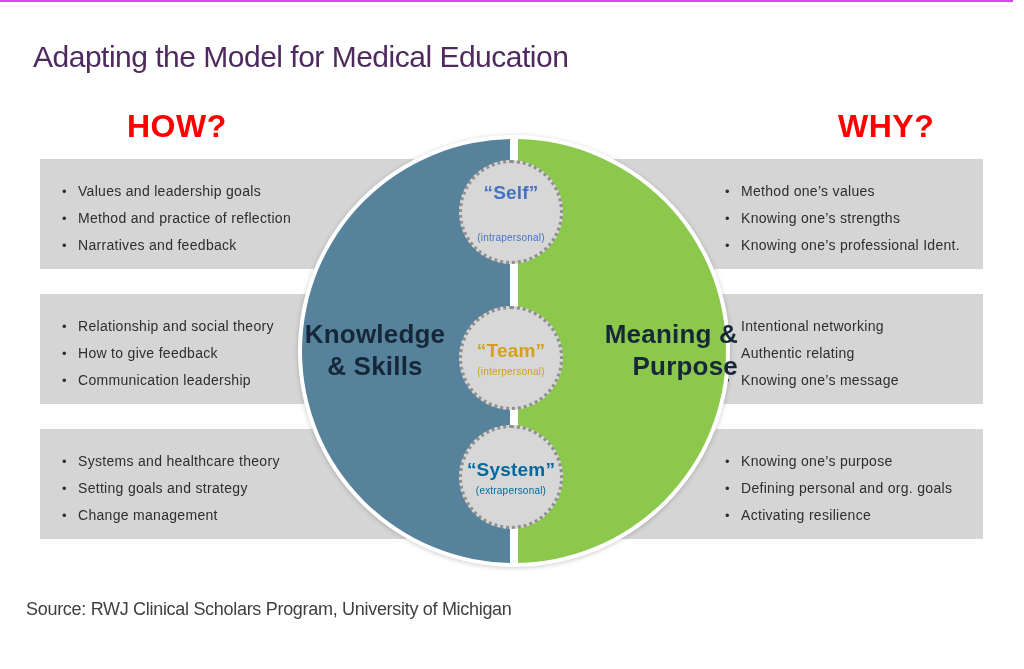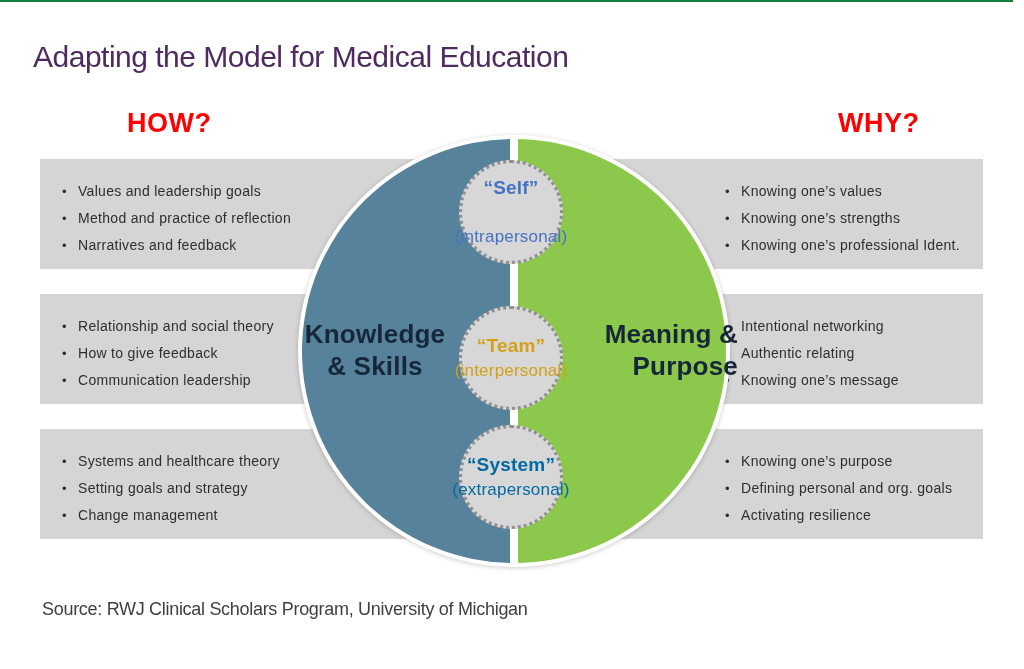--- a/index.html
+++ b/index.html
@@ -1,27 +1,27 @@
 <!DOCTYPE html>
 <html><head>
 <meta charset="utf-8">
 <style>
   * { margin:0; padding:0; box-sizing:border-box; }
   html,body { background:#fff; }
   #stage {
     position:relative; width:1013px; height:669px; background:#ffffff;
     font-family:"Liberation Sans", sans-serif; overflow:hidden;
-    border-top:2px solid #15803d;
+    border-top:2px solid #d946ef;
   }
   .page-title {
     position:absolute; left:33px; top:38px;
     font-size:30px; font-weight:500; letter-spacing:-0.5px; color:#4e2a5e;
   }
   .q-header {
-    position:absolute; top:106px; font-size:27px; font-weight:bold; color:#ff0000;
+    position:absolute; top:106px; font-size:32px; font-weight:bold; color:#ff0000;
     letter-spacing:0.5px;
   }
   #how-header { left:127px; }
   #why-header { left:838px; }
 
   .bar {
     position:absolute; left:40px; width:943px; height:110px;
     background:#d5d5d5; z-index:1;
   }
   .bar-row-1 { top:157px; }
@@ -61,27 +61,27 @@
   .node {
     position:absolute; left:459px; width:104px; height:104px;
     border-radius:50%; border:3px dotted #8f8f8f; background:#d7d7d7;
     z-index:4; display:flex; flex-direction:column; align-items:center;
     justify-content:center; text-align:center;
   }
   #node-self   { top:158px;gap:24px; }
   #node-team   { top:304px; }
   #node-system { top:423px; }
   .node .node-label { font-size:19px; font-weight:bold; letter-spacing:0.2px; }
-  .node .node-sub   { font-size:17px; margin-top:4px; letter-spacing:0.2px; }
+  .node .node-sub   { font-size:10px; margin-top:4px; letter-spacing:0.2px; }
   #node-self   .node-label, #node-self   .node-sub { color:#4472c4; }
   #node-team   .node-label, #node-team   .node-sub { color:#d4a017; }
   #node-system .node-label, #node-system .node-sub { color:#0369a1; }
 
   .footer-line {
-    position:absolute; left:42px; font-size:18px; letter-spacing:-0.3px; color:#3f3f3f;
+    position:absolute; left:26px; font-size:18px; letter-spacing:-0.3px; color:#3f3f3f;
   }
   #footer-line-1 { top:597px; }
   #footer-line-2 { top:627px; }
 </style>
 </head>
 <body>
 
 <div id="stage">
 
   <div class="page-title">Adapting the Model for Medical Education</div>
@@ -100,21 +100,21 @@
           <span>Method and practice of reflection</span>
         </div>
       <div class="item">
           <span class="bullet">•</span>
           <span>Narratives and feedback</span>
         </div>
     </div>
     <div class="list why">
       <div class="item">
           <span class="bullet">•</span>
-          <span>Knowing one’s values</span>
+          <span>Method one’s values</span>
         </div>
       <div class="item">
           <span class="bullet">•</span>
           <span>Knowing one’s strengths</span>
         </div>
       <div class="item">
           <span class="bullet">•</span>
           <span>Knowing one’s professional Ident.</span>
         </div>
     </div>

